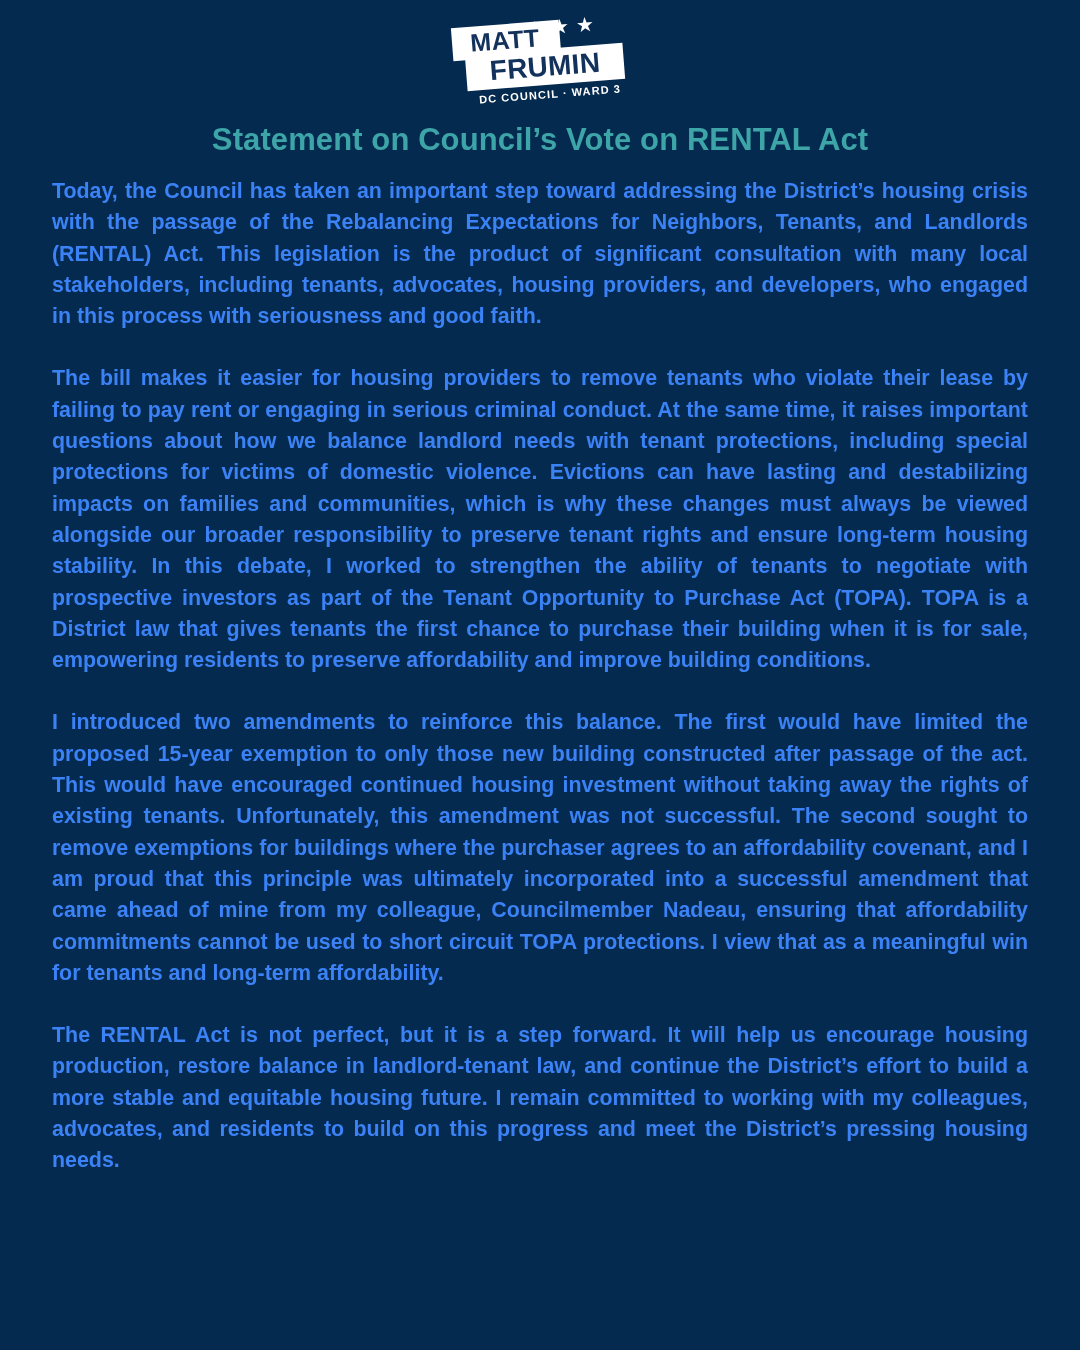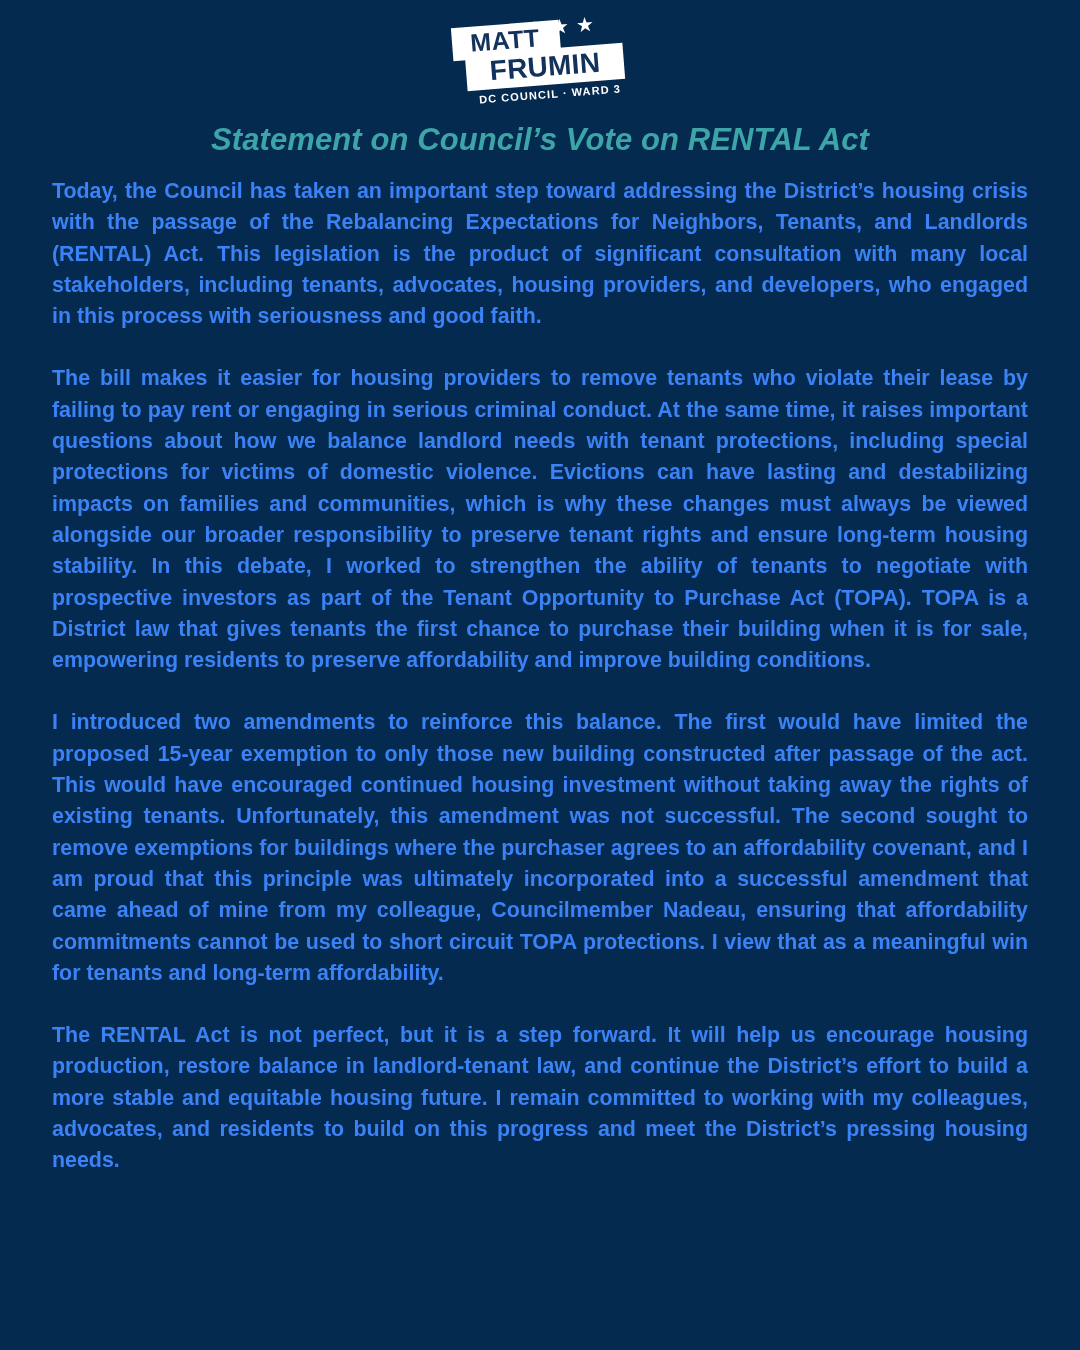--- a/index.html
+++ b/index.html
@@ -104,21 +104,20 @@
     position: absolute;
     top: 122px;
     left: 0;
     width: 1080px;
     text-align: center;
     color: #3da5a8;
     font-size: 31px;
     font-weight: bold;
     letter-spacing: 0.1px;
     font-family: "Liberation Sans", sans-serif;
-    font-style: italic;
   }
 
   
   .body-copy {
     position: absolute;
     top: 176px;
     left: 52px;
     width: 976px;
   }
   .para {

